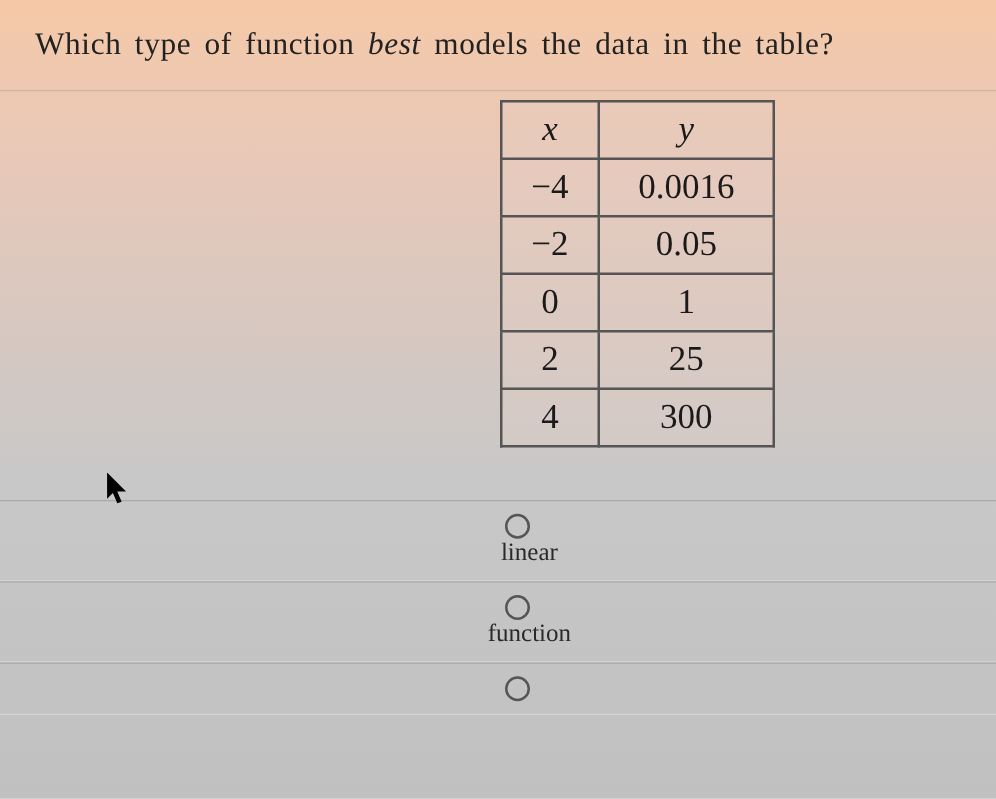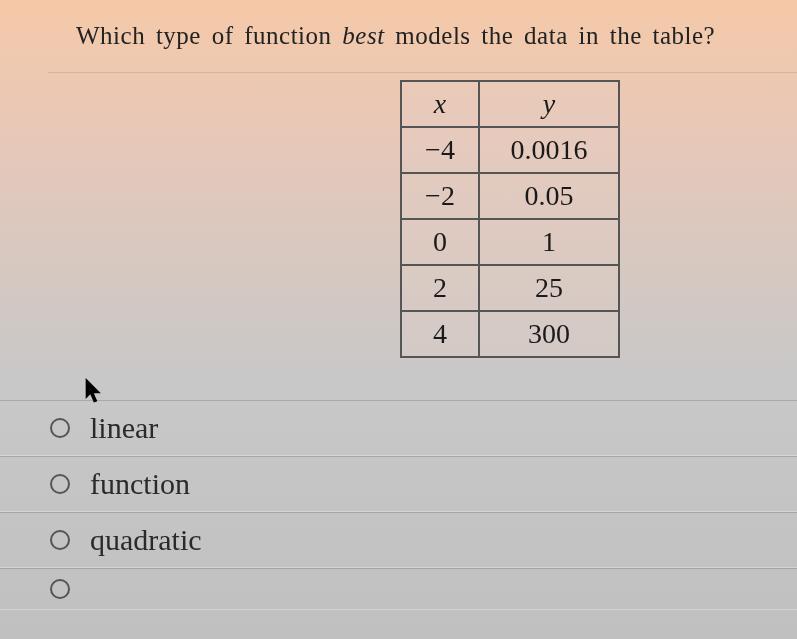--- a/index.html
+++ b/index.html
@@ -16,21 +16,20 @@
       position: relative;
       overflow: hidden;
     }
     .question-text {
       padding: 22px 28px;
       font-size: 25px;
       color: #222;
       letter-spacing: 0.5px;
       word-spacing: 4px;
       border-bottom: 1px solid rgba(0,0,0,0.1);
-      margin-left: 48px;
     }
     .question-text .italic {
       font-style: italic;
     }
     .data-table {
       position: absolute;
       top: 80px;
       left: 400px;
       border-collapse: collapse;
       background: rgba(230,210,200,0.3);
@@ -58,22 +57,23 @@
       top: 400px;
       left: 0;
       width: 100%;
     }
     .answer-option {
       display: flex;
       align-items: center;
       padding: 10px 0 10px 50px;
       border-top: 1px solid rgba(0,0,0,0.15);
       border-bottom: 1px solid rgba(255,255,255,0.3);
-      font-size: 30px;
+      font-size: 20px;
       color: #2a2a2a;
+      flex-direction: column;
     }
     .radio-circle {
       width: 20px;
       height: 20px;
       border: 2px solid #555;
       border-radius: 50%;
       margin-right: 20px;
       flex-shrink: 0;
       background: rgba(200,200,200,0.3);
     }
@@ -130,18 +130,14 @@
   <div class="answer-option">
     <span class="radio-circle"></span>
     <span>linear</span>
   </div>
   <div class="answer-option">
     <span class="radio-circle"></span>
     <span>function</span>
   </div>
   <div class="answer-option">
     <span class="radio-circle"></span>
-    <span>quadratic</span>
-  </div>
-  <div class="answer-option">
-    <span class="radio-circle"></span>
   </div>
 </div>
 
 </body></html>

